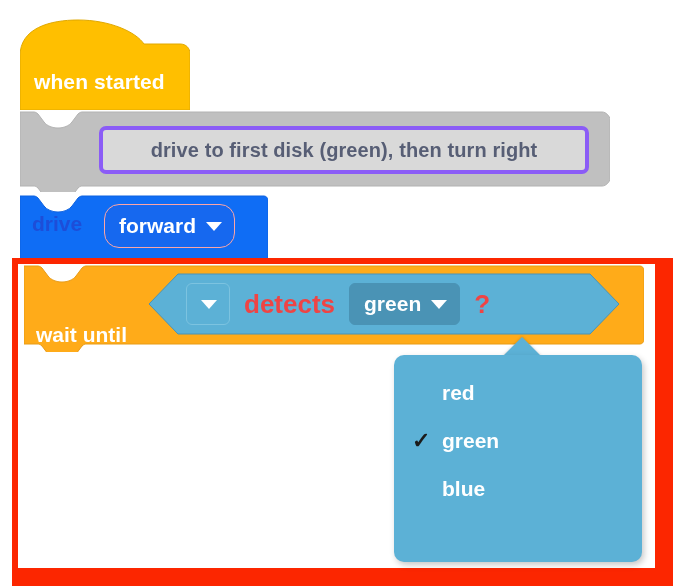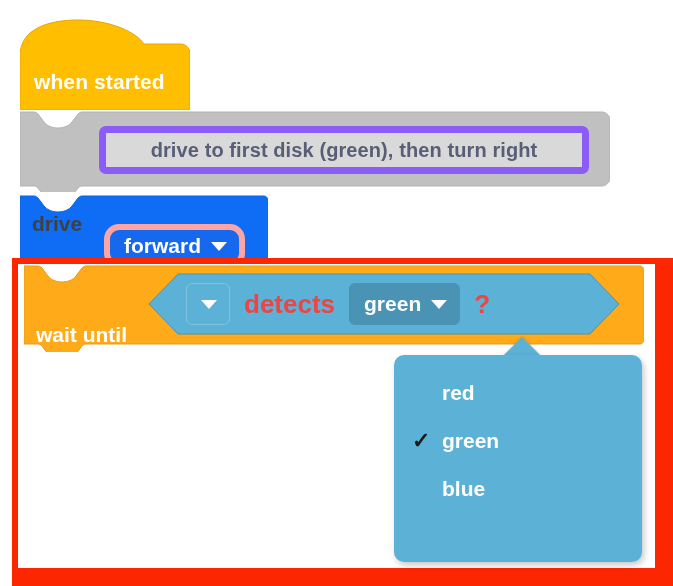--- a/index.html
+++ b/index.html
@@ -52,21 +52,21 @@
     height: 82px;
   }
   .comment-svg { position: absolute; left: 0; top: 0; }
   .comment-bubble {
     position: absolute;
     left: 79px;
     top: 16px;
     width: 490px;
     height: 48px;
     background: #d9d9d9;
-    border: 7px solid #8b5cf6;
+    border: 4px solid #8b5cf6;
     border-radius: 7px;
     box-sizing: border-box;
     display: flex;
     align-items: center;
     justify-content: center;
   }
   .comment-text {
     font-size: 20px;
     font-weight: bold;
     color: #575e75;
@@ -81,37 +81,36 @@
     width: 248px;
     height: 70px;
   }
   .drive-svg { position: absolute; left: 0; top: 0; }
   .drive-label {
     position: absolute;
     left: 12px;
     top: 20px;
     font-size: 21px;
     font-weight: bold;
-    color: #404040;
+    color: #1d4ed8;
     white-space: nowrap;
   }
   .drive-dropdown {
     position: absolute;
     left: 84px;
     top: 12px;
     height: 44px;
     padding: 0 12px 0 14px;
     background: #1668ef;
-    border: 6px solid #fca5a5;
+    border: 1px solid #fca5a5;
     border-radius: 15px;
     box-sizing: border-box;
     display: flex;
     align-items: center;
     gap: 10px;
-    margin-top: 20px;
   }
   .drive-dropdown .dd-text {
     font-size: 21px;
     font-weight: bold;
     color: #ffffff;
     white-space: nowrap;
   }
 
   
   .caret {

